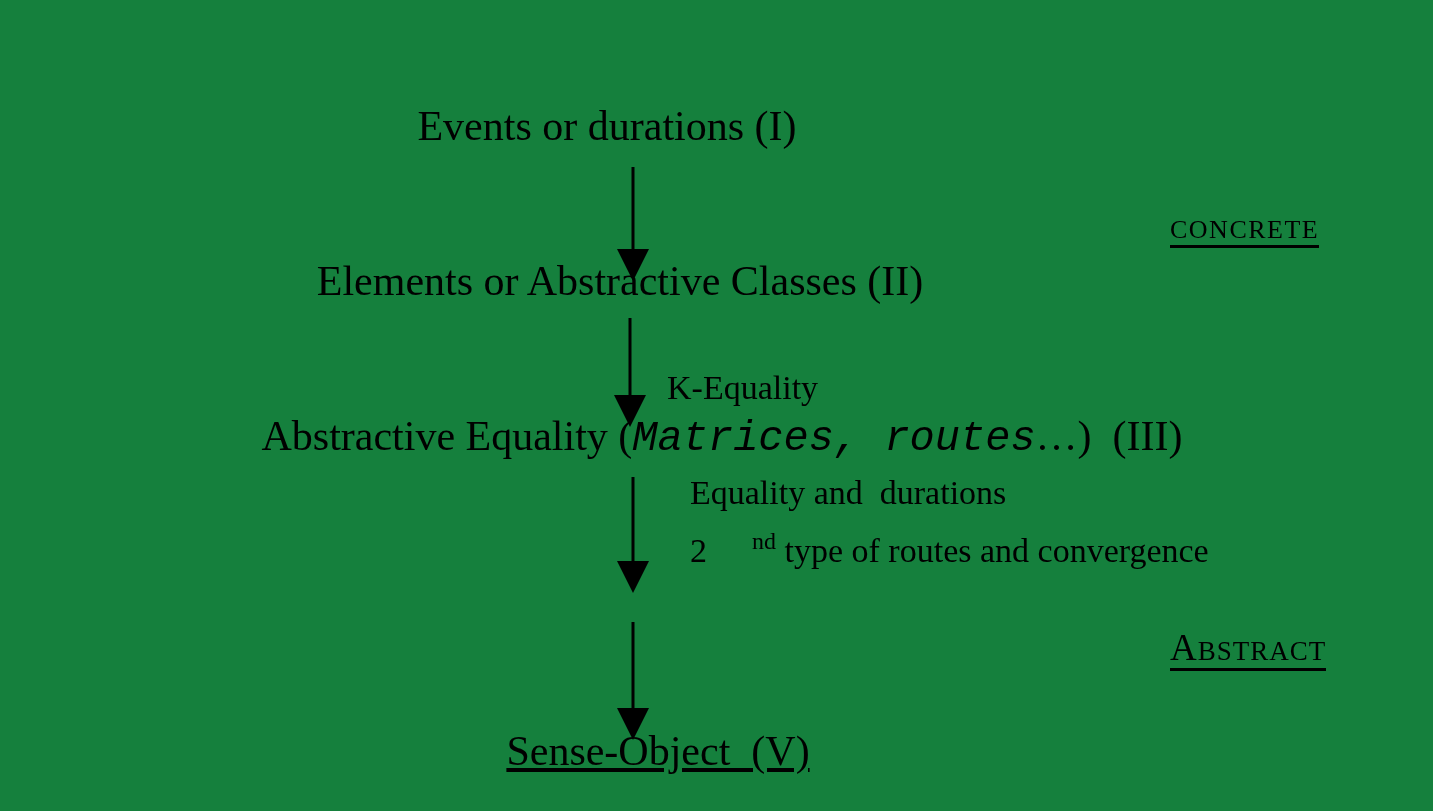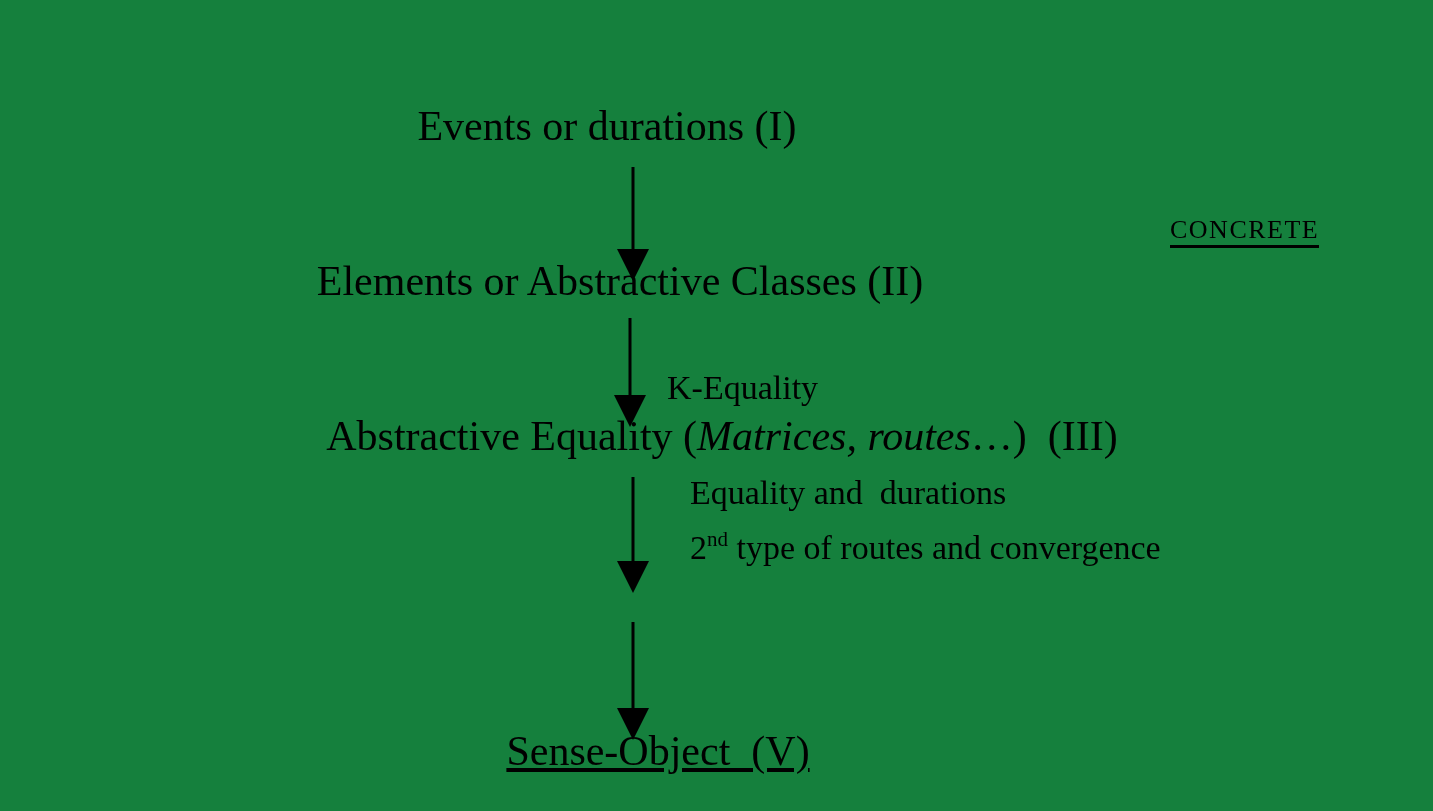--- a/index.html
+++ b/index.html
@@ -17,40 +17,41 @@
     overflow: hidden;
   }
   .node {
     position: absolute;
     transform: translateX(-50%);
     font-size: 42px;
     line-height: 1.1;
     white-space: pre;
     color: #000000;
   }
-  .node .italic { font-style: italic; }
+  .node .italic { font-style: italic; font-family: Liberation Mono, monospace; }
   #node-i   { left: 607px; top: 103px; }
   #node-ii  { left: 620px; top: 258px; }
   #node-iii { left: 722px; top: 413px; }
   #node-iv  { left: 630px; top: 574px; }
   #node-v   { left: 658px; top: 728px; text-decoration: underline; }
 
   .edge-label {
     position: absolute;
     font-size: 34px;
     line-height: 1.1;
     white-space: pre;
     color: #000000;
   }
   #label-k-equality { left: 667px; top: 369px; }
   #label-equality   { left: 690px; top: 474px; }
   #label-serie      { left: 690px; top: 528px; }
   .sup {
-    font-size: 21px;
+    font-size: 24px;
     vertical-align: 13px;
+    margin-left: 45px;
   }
 
   .arrow {
     position: absolute;
     width: 32px;
   }
   .arrow-line {
     position: absolute;
     left: 50%;
     transform: translateX(-50%);
@@ -133,14 +134,15 @@
 
   <div class="arrow" id="arrow-4">
     <div class="arrow-line"></div>
     <div class="arrow-head"></div>
   </div>
 
   <div class="node" id="node-v">Sense-Object  (V)</div>
 
   <div class="side-label" id="label-concrete">CONCRETE</div>
 
+  <div class="side-label" id="label-abstract">ABSTRACT</div>
 
 </div>
 
 </body></html>

